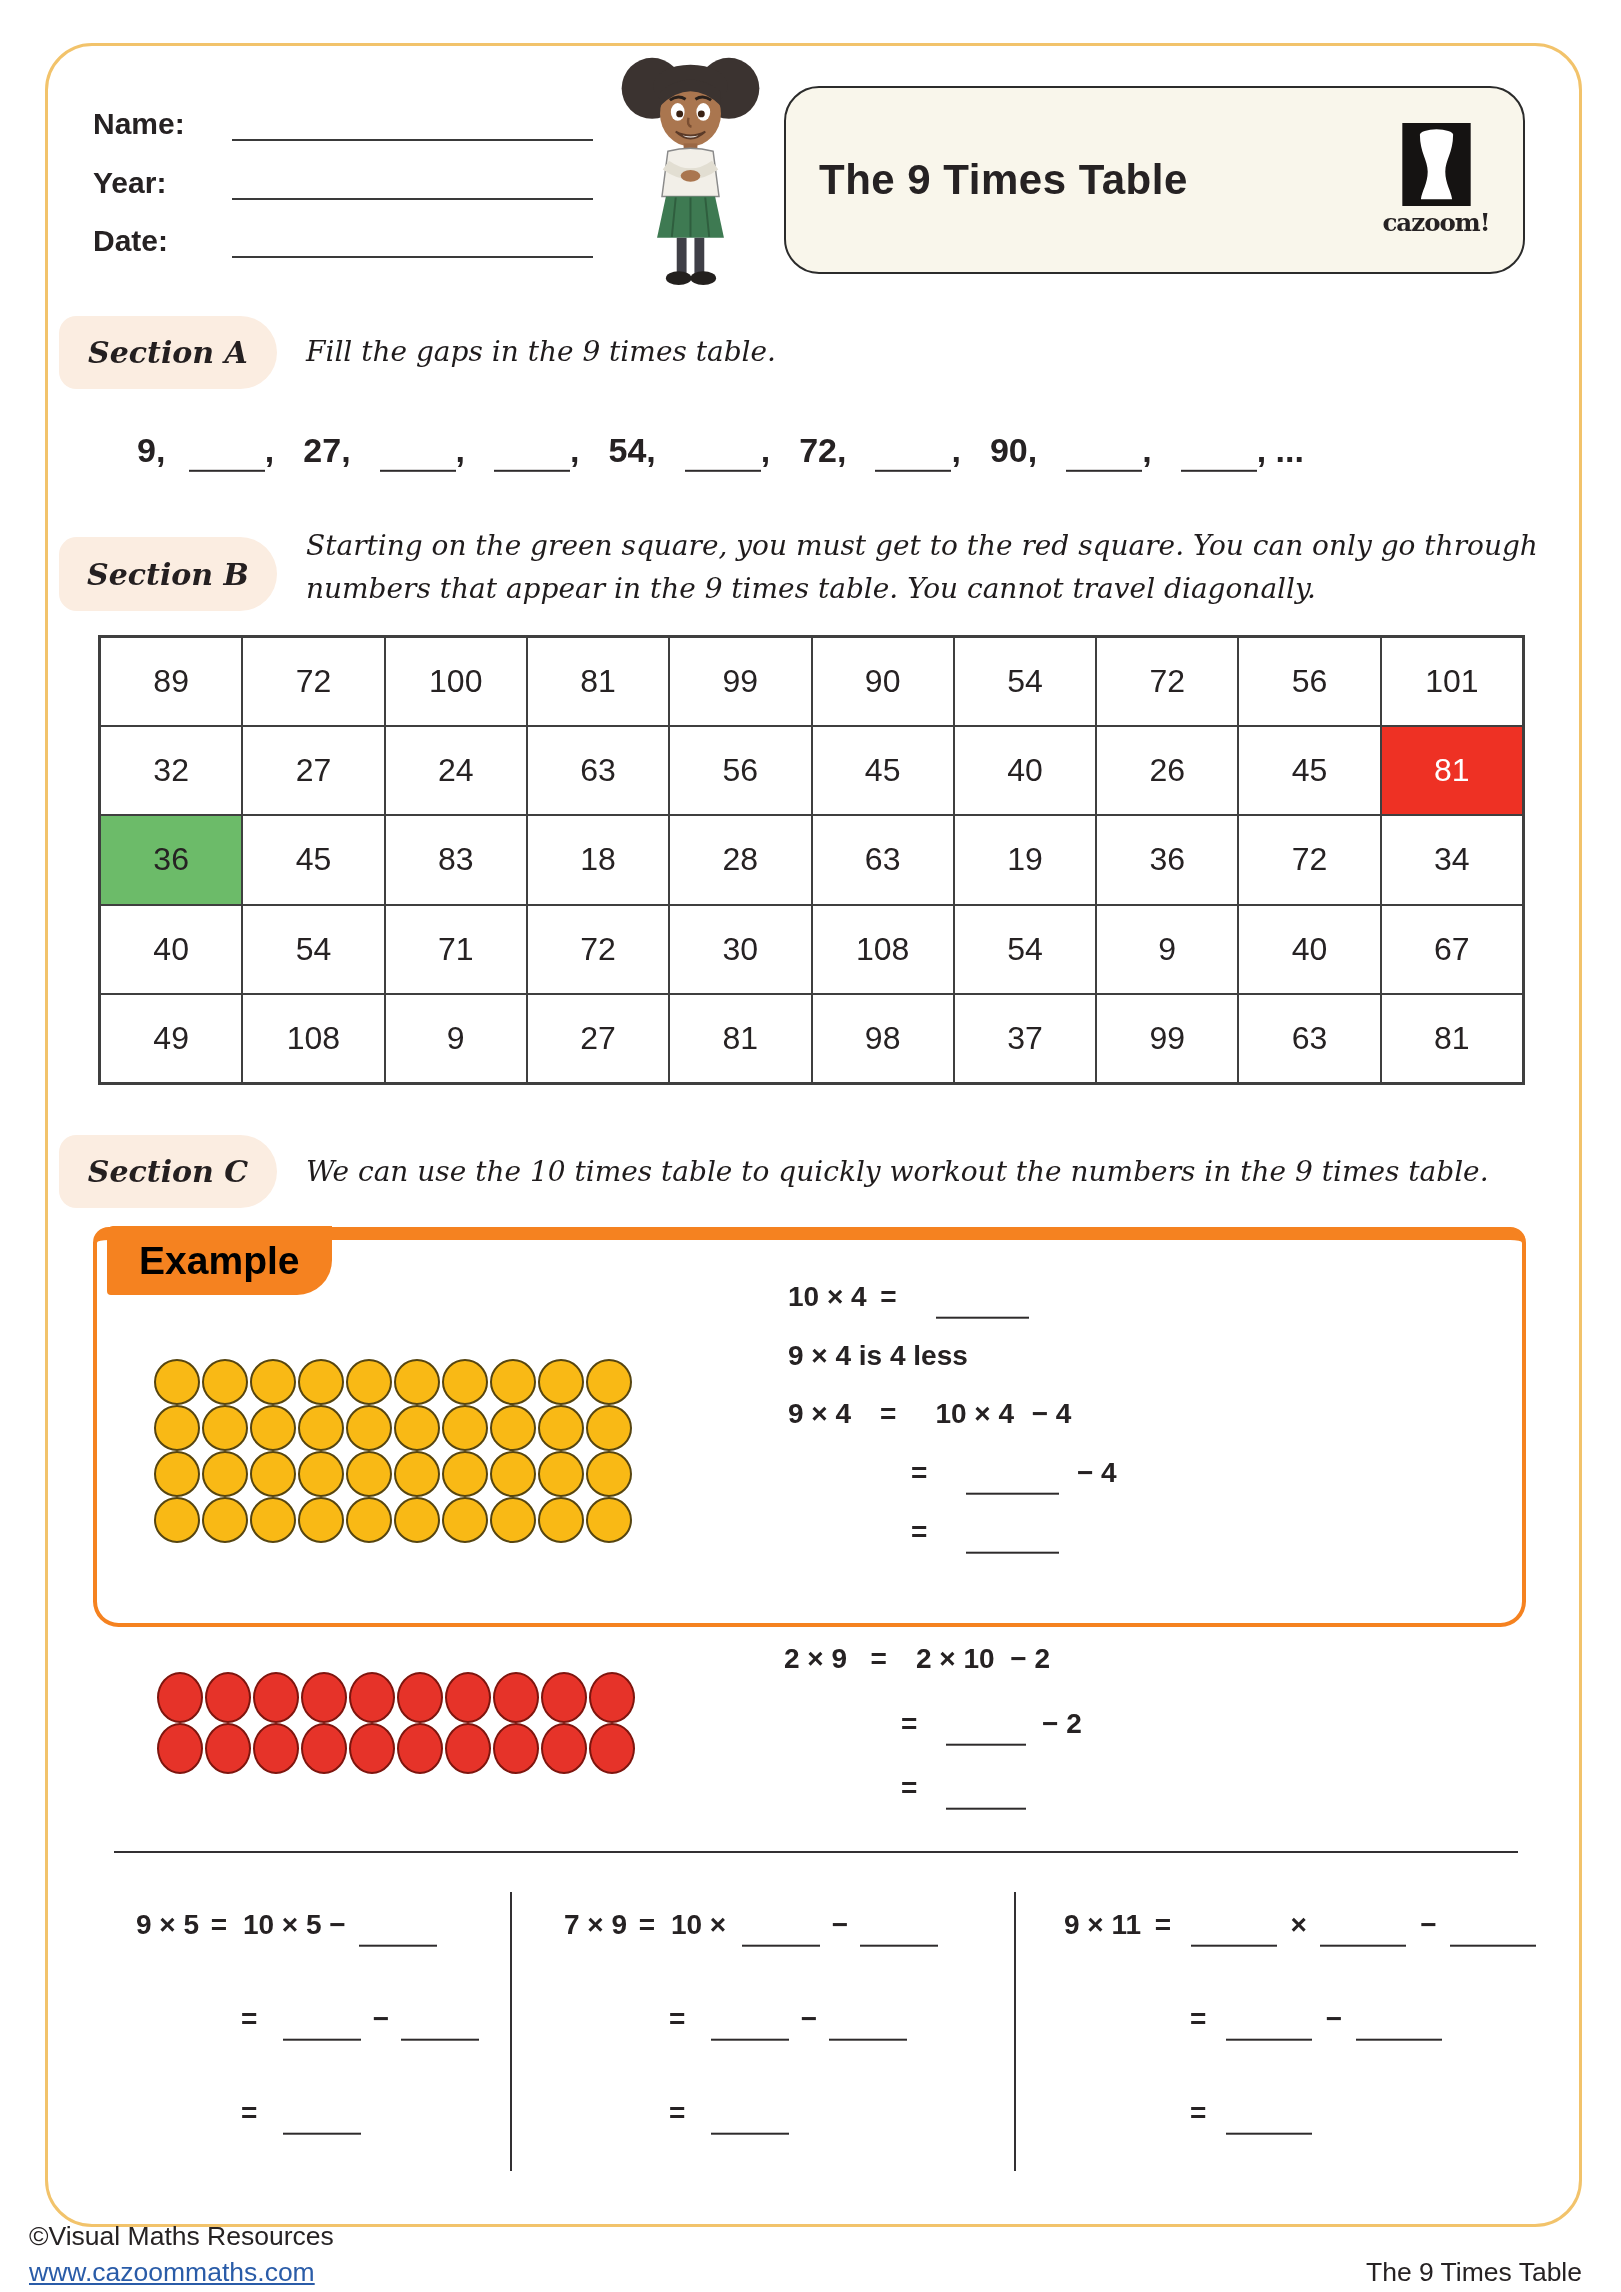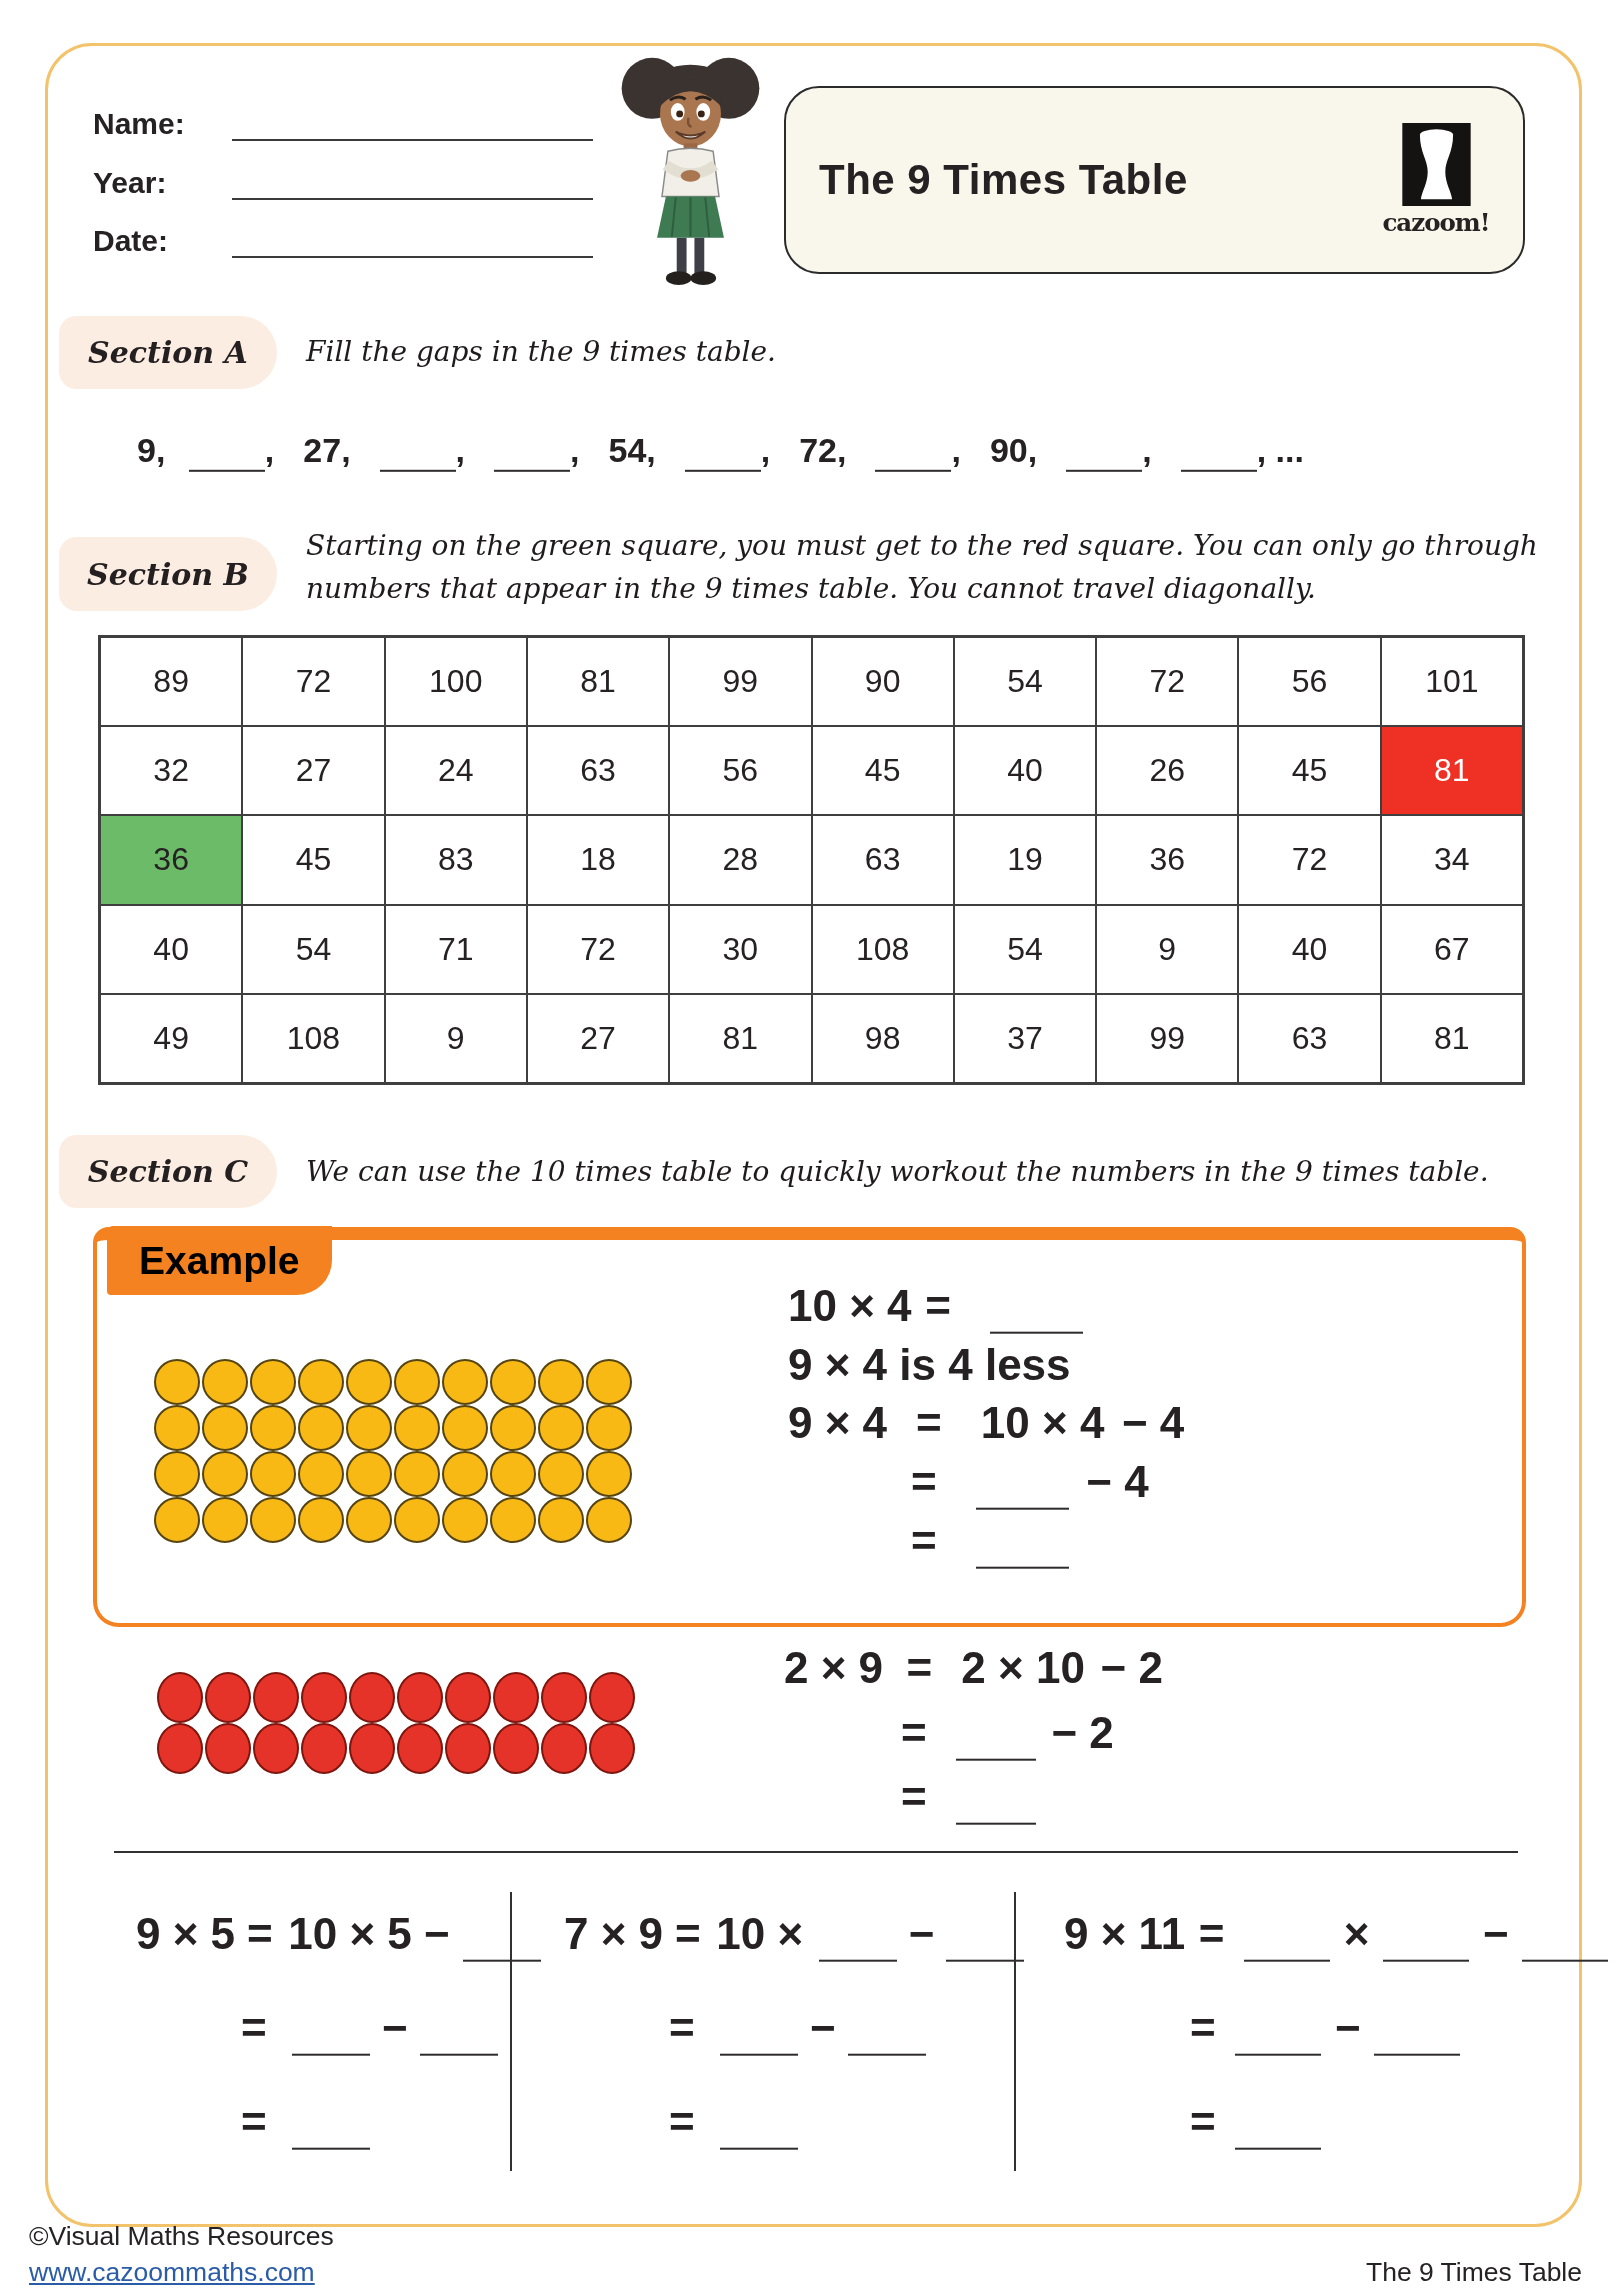--- a/index.html
+++ b/index.html
@@ -18,21 +18,21 @@
   #title-box{left:784px;top:86px;width:741px;height:188px;background:#F9F6EB;border:2.5px solid #2B2B2B;border-radius:35px;display:flex;align-items:center;justify-content:space-between;padding:0 33px;box-sizing:border-box;}
   #title-text{font-weight:bold;font-size:42px;letter-spacing:0.5px;}
   #logo{display:flex;flex-direction:column;align-items:center;width:108px;}
   #logo-text{font-family:"DejaVu Serif",serif;font-weight:bold;font-size:24.5px;margin-top:2px;letter-spacing:-1px;}
 
   
   .pill{width:218px;background:#FBEDE1;border-radius:17.6px 37px 37px 17.6px;display:flex;align-items:center;justify-content:center;font-family:"DejaVu Serif",serif;font-style:italic;font-weight:bold;font-size:30px;color:#241F20;}
   .instruction{font-family:"DejaVu Serif",serif;font-style:italic;font-size:28px;color:#1F1B1C;white-space:nowrap;}
 
   
-  .eq-line{display:flex;align-items:baseline;white-space:pre;font-weight:bold;font-size:44px;height:43px;}
+  .eq-line{display:flex;align-items:baseline;white-space:pre;font-weight:bold;font-size:28px;height:43px;}
   .tok{display:inline-block;}
   .sp{display:inline-block;height:1px;}
   .blank{display:inline-block;height:9.8px;border-bottom:2.9px solid #2E2B2C;transform:translateY(12.7px);}
   #sequence{left:137px;top:431px;font-size:34px;height:49px;}
   #sequence .blank{transform:translateY(9.8px);}
 
   
   #grid{left:98px;top:635px;width:1427px;height:450px;display:grid;grid-template-columns:repeat(10,1fr);grid-template-rows:repeat(5,1fr);border:2.5px solid #3F3F3F;box-sizing:border-box;}
   .cell{border:1px solid #3F3F3F;display:flex;align-items:center;justify-content:center;font-weight:normal;font-size:32px;}
   .cell.start{background:#6CBB69;}

